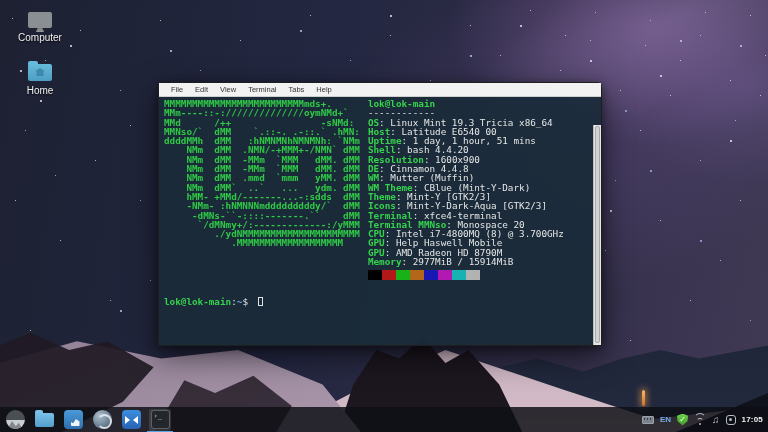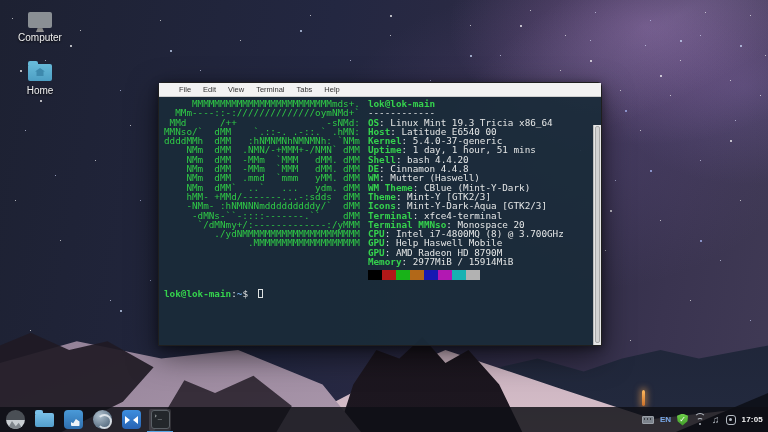--- a/index.html
+++ b/index.html
@@ -69,33 +69,33 @@
   .window { position:absolute; left:158px; top:82px; width:444px; height:264px;
     border-radius:4px 4px 0 0; box-shadow:0 10px 30px rgba(0,0,0,.55), 0 2px 8px rgba(0,0,0,.4);
     border:1px solid #1f1f1f; display:flex; flex-direction:column; }
   .titlebar { height:14px; background:linear-gradient(#454545,#383838); border-radius:3px 3px 0 0;
     display:flex; align-items:center; position:relative; flex:0 0 auto; }
   .titlebar .title { position:absolute; left:0; right:0; text-align:center; font-size:7.5px; font-weight:bold; color:#d8d8d8; }
   .winbtns { position:absolute; right:5px; top:0; height:14px; display:flex; align-items:center; gap:7px; }
   .btn-min { width:7px; height:2px; background:#b9b9b9; margin-top:4px; }
   .btn-max { width:6px; height:6px; border:1px solid #b9b9b9; }
   .btn-close { width:10px; height:10px; border-radius:50%; background:radial-gradient(circle at 50% 40%, #9ed45c 0 30%, #74b02e 75%, #4c7a1c 100%); }
-  .menubar { height:14px; background:#f2f2f2; border-bottom:1px solid #cfcfcf; display:flex; align-items:center; padding-left:15px; gap:2px; flex:0 0 auto; }
+  .menubar { height:14px; background:#f2f2f2; border-bottom:1px solid #cfcfcf; display:flex; align-items:center; padding-left:7px; gap:2px; flex:0 0 auto; }
   .menu-item { font-size:7.5px; color:#333; padding:1px 5px; cursor:default; }
   .termbody { flex:1; background:rgba(26,43,57,.93); position:relative; overflow:hidden; padding:2px 10px 2px 5px; }
   .neofetch { display:flex; align-items:flex-start; }
   pre, .info-line, .prompt { font-family:"DejaVu Sans Mono","Liberation Mono",monospace; font-size:9.3px; line-height:9.3px; }
-  .art { color:#2fc946; font-weight:normal; white-space:pre;text-align:right; }
+  .art { color:#2fc946; font-weight:bold; white-space:pre; }
   .infocol { margin-left:8px; }
   .info-line { white-space:pre; }
   .info-line .k { color:#35d24d; font-weight:bold; }
   .info-line .v { color:#e4e6e6; }
   .palette { display:flex; margin-top:4px; }
   .cblock { width:14px; height:10px; display:inline-block; }
-  .prompt { margin-top:9px; white-space:pre; }
+  .prompt { margin-top:17px; white-space:pre; }
   .p-user { color:#35d24d; font-weight:bold; }
   .p-colon,.p-dollar { color:#e4e6e6; }
   .p-path { color:#76aee8; font-weight:bold; }
   .cursor { display:inline-block; width:5px; height:9px; border:1px solid #dfe3e3; vertical-align:-1px; margin-left:4px; }
   .scrollbar { position:absolute; right:0; top:28px; bottom:0; width:8px; background:#e6e6e6; border-left:1px solid #bdbdbd; }
   .scrollthumb { position:absolute; left:1px; right:1px; top:1px; bottom:2px; background:#d2d2d2; border:1px solid #a8a8a8; border-radius:2px; }
 
   
   .taskbar { position:absolute; left:0; bottom:0; width:768px; height:25px;
     background:rgba(14,16,22,.84); display:flex; align-items:center; z-index:50; }
@@ -196,31 +196,31 @@
           <div>
 
               <div class="info-line"><span class="k">lok@lok-main</span><span class="v"></span></div>
 
               <div class="info-line"><span class="k"></span><span class="v">------------</span></div>
 
               <div class="info-line"><span class="k">OS</span><span class="v">: Linux Mint 19.3 Tricia x86_64</span></div>
 
               <div class="info-line"><span class="k">Host</span><span class="v">: Latitude E6540 00</span></div>
 
-              <div class="info-line"><span class="k">Kernel</span><span class="v">: 5.4.0-37-generic</span></div>
 
               <div class="info-line"><span class="k">Uptime</span><span class="v">: 1 day, 1 hour, 51 mins</span></div>
 
 
               <div class="info-line"><span class="k">Shell</span><span class="v">: bash 4.4.20</span></div>
 
+              <div class="info-line"><span class="k">Resolution</span><span class="v">: 1600x900</span></div>
 
               <div class="info-line"><span class="k">DE</span><span class="v">: Cinnamon 4.4.8</span></div>
 
-              <div class="info-line"><span class="k">WM</span><span class="v">: Mutter (Haswell)</span></div>
+              <div class="info-line"><span class="k">WM</span><span class="v">: Mutter (Muffin)</span></div>
 
               <div class="info-line"><span class="k">WM Theme</span><span class="v">: CBlue (Mint-Y-Dark)</span></div>
 
               <div class="info-line"><span class="k">Theme</span><span class="v">: Mint-Y [GTK2/3]</span></div>
 
               <div class="info-line"><span class="k">Icons</span><span class="v">: Mint-Y-Dark-Aqua [GTK2/3]</span></div>
 
               <div class="info-line"><span class="k">Terminal</span><span class="v">: xfce4-terminal</span></div>
 
               <div class="info-line"><span class="k">Terminal MMNso</span><span class="v">: Monospace 20</span></div>

